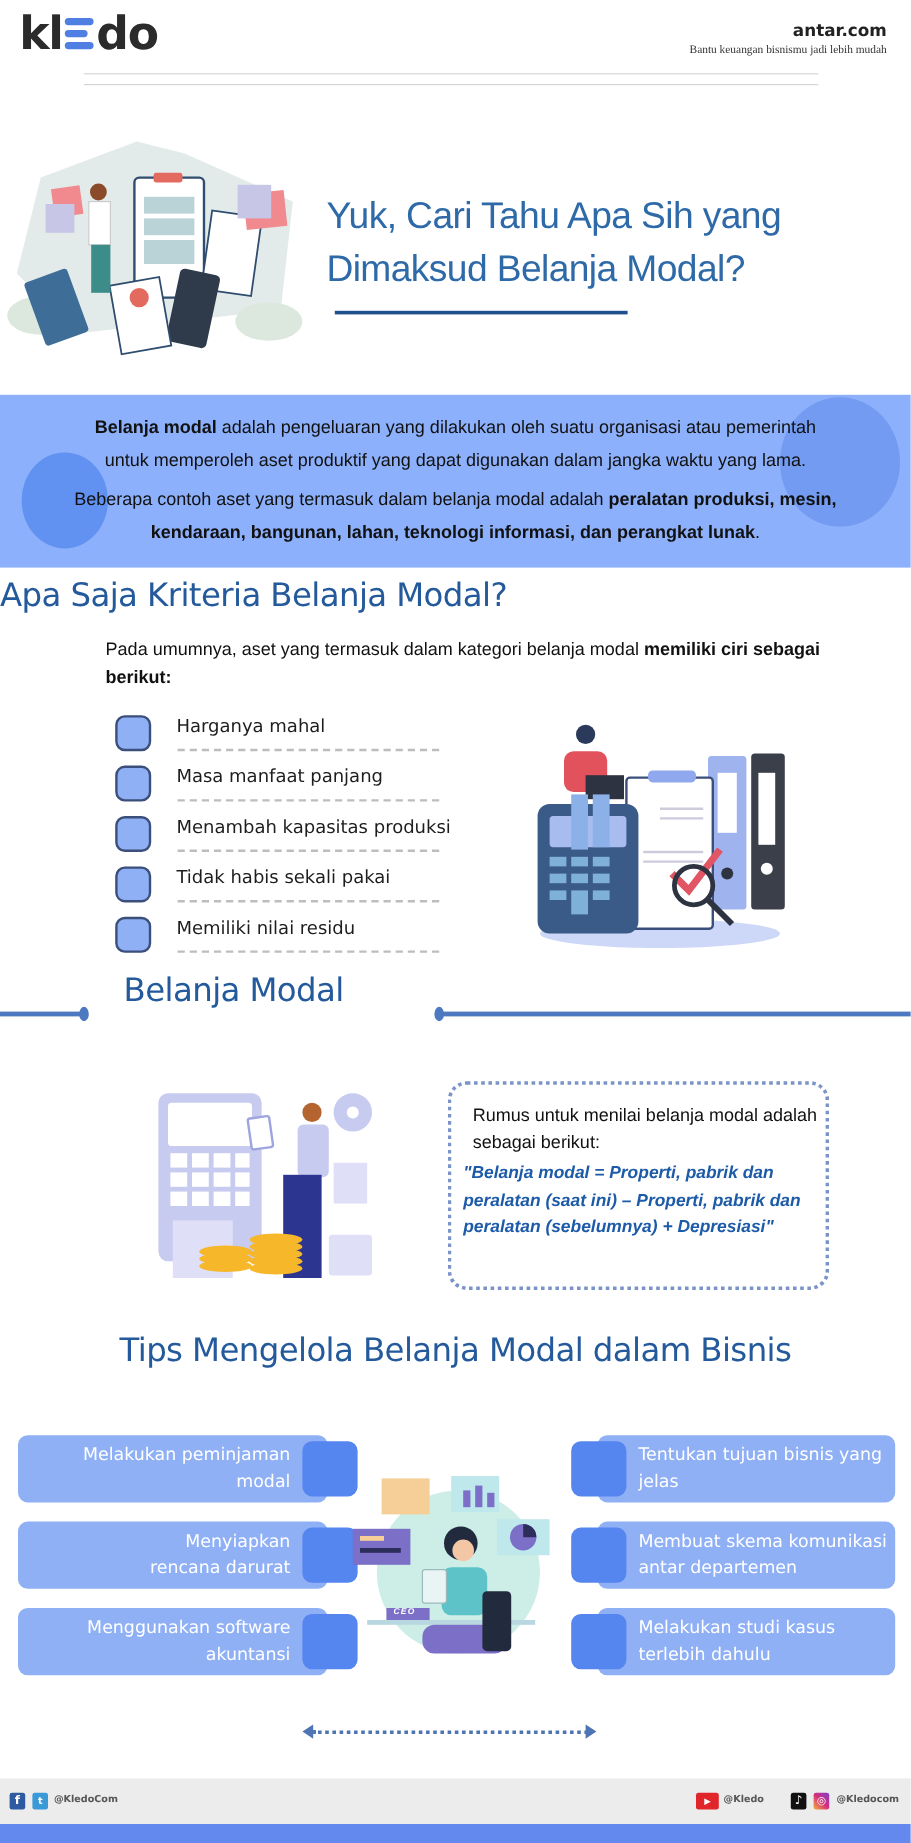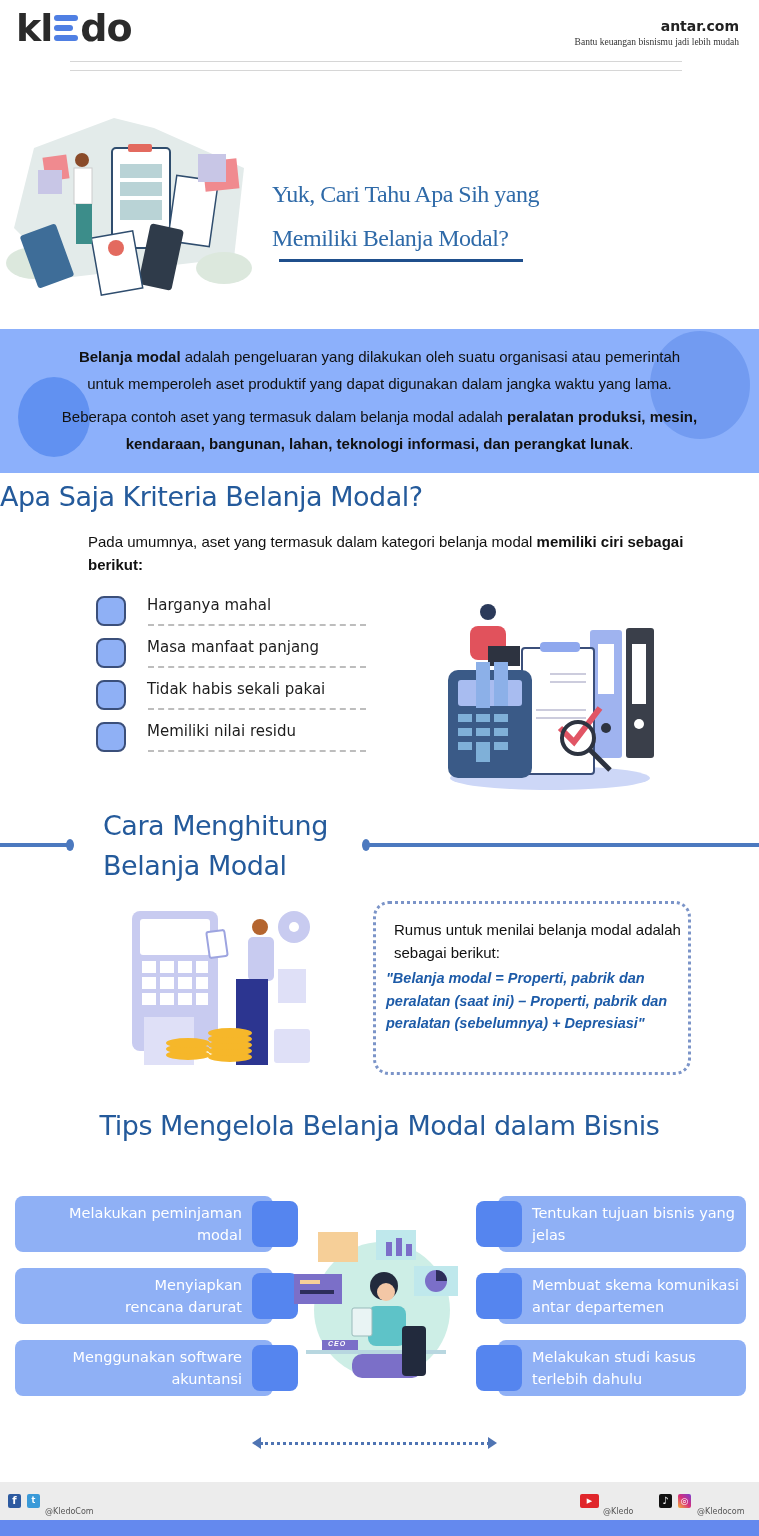--- a/index.html
+++ b/index.html
@@ -12,21 +12,21 @@
   .logo .e { display: inline-flex; flex-direction: column; justify-content: space-between; width: 24px; height: 26px; margin: 0 2px; }
   .logo .e span { display: block; height: 6px; background: #4f7fe3; border-radius: 4px; }
   .logo .e span:nth-child(2) { width: 80%; }
   .site { right: 20px; top: 18px; text-align: right; }
   .site .domain { font-family: "DejaVu Sans", sans-serif; font-weight: bold; font-size: 14px; color: #222; }
   .site .tag { font-family: Liberation Serif, serif; font-size: 9.5px; color: #333; margin-top: 3px; }
   .hr1, .hr2 { left: 70px; width: 612px; height: 1px; background: #d6d6d6; }
   .hr1 { top: 61px; } .hr2 { top: 70px; }
 
   
-  .hero-title { left: 272px; top: 158px; font-family: Liberation Serif, serif; font-size: 24px; line-height: 44px; color: #2f6aa8; letter-spacing: -0.5px; margin-top: 14px; }
+  .hero-title { left: 272px; top: 158px; font-family: Liberation Sans, sans-serif; font-size: 31px; line-height: 44px; color: #2f6aa8; letter-spacing: -0.5px; }
   .hero-underline { left: 279px; top: 259px; width: 244px; height: 3px; background: #1f4f8c; }
 
   
   .band { left: 0; top: 329px; width: 759px; height: 144px; background: #8cb0fb; overflow: hidden; }
   .blob1 { left: 18px; top: 48px; width: 72px; height: 80px; border-radius: 50%; background: #5c8ef0; opacity: .9; }
   .blob2 { left: 650px; top: 2px; width: 100px; height: 108px; border-radius: 50%; background: #6f99f0; opacity: .9; }
   .band-text { left: 20px; width: 719px; text-align: center; font-size: 15px; line-height: 27px; color: #111; }
   .band-text b { font-weight: bold; }
 
   
@@ -63,21 +63,21 @@
   .tip.right .txt { left: 56px; top: 6px; text-align: left; width: 214px; }
 
   .arrow-line { left: 260px; top: 1442px; width: 230px; border-top: 3px dotted #4f74b3; }
   .arrow-l { left: 252px; top: 1437px; width: 0; height: 0; border-top: 6px solid transparent; border-bottom: 6px solid transparent; border-right: 9px solid #4f74b3; }
   .arrow-r { left: 488px; top: 1437px; width: 0; height: 0; border-top: 6px solid transparent; border-bottom: 6px solid transparent; border-left: 9px solid #4f74b3; }
 
   
   .footer { left: 0; top: 1482px; width: 759px; height: 38px; background: #ececec; }
   .footer-bar { left: 0; top: 1520px; width: 759px; height: 16px; background: #6489ee; }
   .soc { position: absolute; top: 12px; width: 13px; height: 14px; border-radius: 2px; color: #fff; font-size: 10px; font-weight: bold; text-align: center; line-height: 14px; font-family: "DejaVu Sans", sans-serif; }
-  .handle { position: absolute; top: 13px; font-size: 8px; font-weight: normal; color: #555; font-family: "DejaVu Sans", sans-serif; margin-top: 12px; }
+  .handle { position: absolute; top: 13px; font-size: 8px; font-weight: bold; color: #555; font-family: "DejaVu Sans", sans-serif; }
 
   svg { display: block; }
 </style>
 </head>
 <body>
 
 <div class="abs logo">
   <span>kl</span>
   <span class="e">
       <span></span>
@@ -112,21 +112,21 @@
     <rect x="92" y="126" width="42" height="58" fill="#ffffff" stroke="#2f4d6e" stroke-width="1.5" transform="rotate(-10 113 155)"></rect>
     <circle cx="112" cy="140" r="8" fill="#e36a5f"></circle>
     <rect x="24" y="120" width="38" height="56" rx="3" fill="#3e6d98" transform="rotate(-20 43 148)"></rect>
     <circle cx="78" cy="52" r="7" fill="#8a4b2a"></circle>
     <rect x="70" y="60" width="18" height="36" fill="#ffffff" stroke="#ccc"></rect>
     <rect x="72" y="96" width="16" height="40" fill="#3c8d8a"></rect>
   </svg>
 </div>
 <div class="abs hero-title">
   <div>Yuk, Cari Tahu Apa Sih yang</div>
-  <div>Memiliki Belanja Modal?</div>
+  <div>Dimaksud Belanja Modal?</div>
 </div>
 <div class="abs hero-underline"></div>
 
 <div class="abs band">
   <div class="abs blob1"></div>
   <div class="abs blob2"></div>
   <div class="abs band-text" style="top:74px;">
     <span>Beberapa contoh aset yang termasuk dalam belanja modal adalah </span><b>peralatan produksi, mesin,</b><br>
     <b>kendaraan, bangunan, lahan, teknologi informasi, dan perangkat lunak</b><span>.</span>
   </div>
@@ -142,20 +142,25 @@
 </div>
 <div class="abs crit-list">
   <div class="crit-item">
     <div class="crit-box"></div>
     <div class="crit-label">Harganya mahal</div>
     <div class="crit-dash"></div>
   </div>
   <div class="crit-item">
     <div class="crit-box"></div>
     <div class="crit-label">Masa manfaat panjang</div>
+    <div class="crit-dash"></div>
+  </div>
+  <div class="crit-item">
+    <div class="crit-box"></div>
+    <div class="crit-label">Menambah kapasitas produksi</div>
     <div class="crit-dash"></div>
   </div>
   <div class="crit-item">
     <div class="crit-box"></div>
     <div class="crit-label">Tidak habis sekali pakai</div>
     <div class="crit-dash"></div>
   </div>
   <div class="crit-item">
     <div class="crit-box"></div>
     <div class="crit-label">Memiliki nilai residu</div>
@@ -199,21 +204,20 @@
     <rect x="36" y="62" width="14" height="46" fill="#8cb0e8"></rect>
     <rect x="54" y="62" width="14" height="44" fill="#8cb0e8"></rect>
   </svg>
 </div>
 
 <div class="abs line-left"></div>
 <div class="abs cap" style="left:66px; top:839px;"></div>
 <div class="abs cap" style="left:362px; top:839px;"></div>
 <div class="abs line-right"></div>
 <div class="abs h2 cara-title">
-  <div>Cara Menghitung</div>
   <div>Belanja Modal</div>
 </div>
 <div class="abs" style="left:124px; top:905px; width:190px; height:165px;">
   <svg width="190" height="165" viewBox="0 0 190 165">
     <rect x="8" y="6" width="86" height="140" rx="8" fill="#c8cbf0"></rect>
     <rect x="16" y="14" width="70" height="36" rx="3" fill="#ffffff"></rect>
     <g fill="#ffffff">
       <rect x="18" y="56" width="14" height="12"></rect>
         <rect x="36" y="56" width="14" height="12"></rect>
         <rect x="54" y="56" width="14" height="12"></rect>

